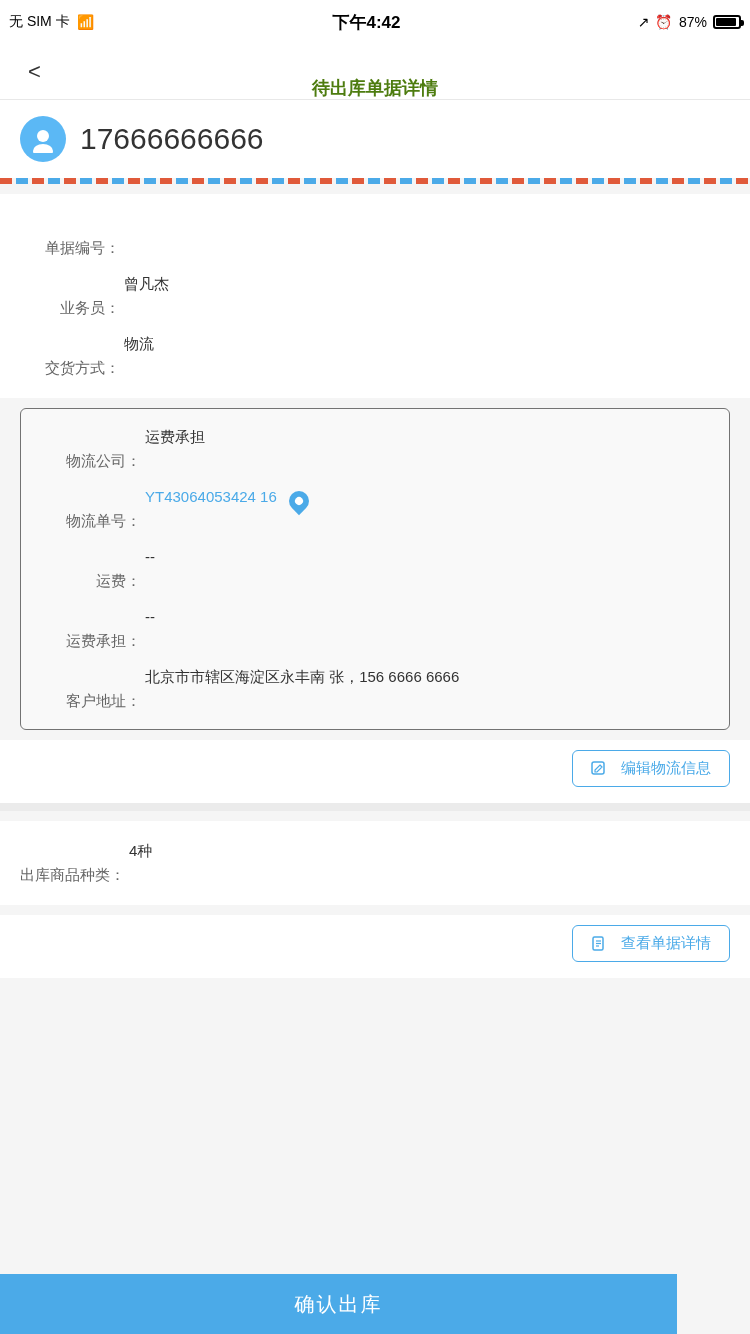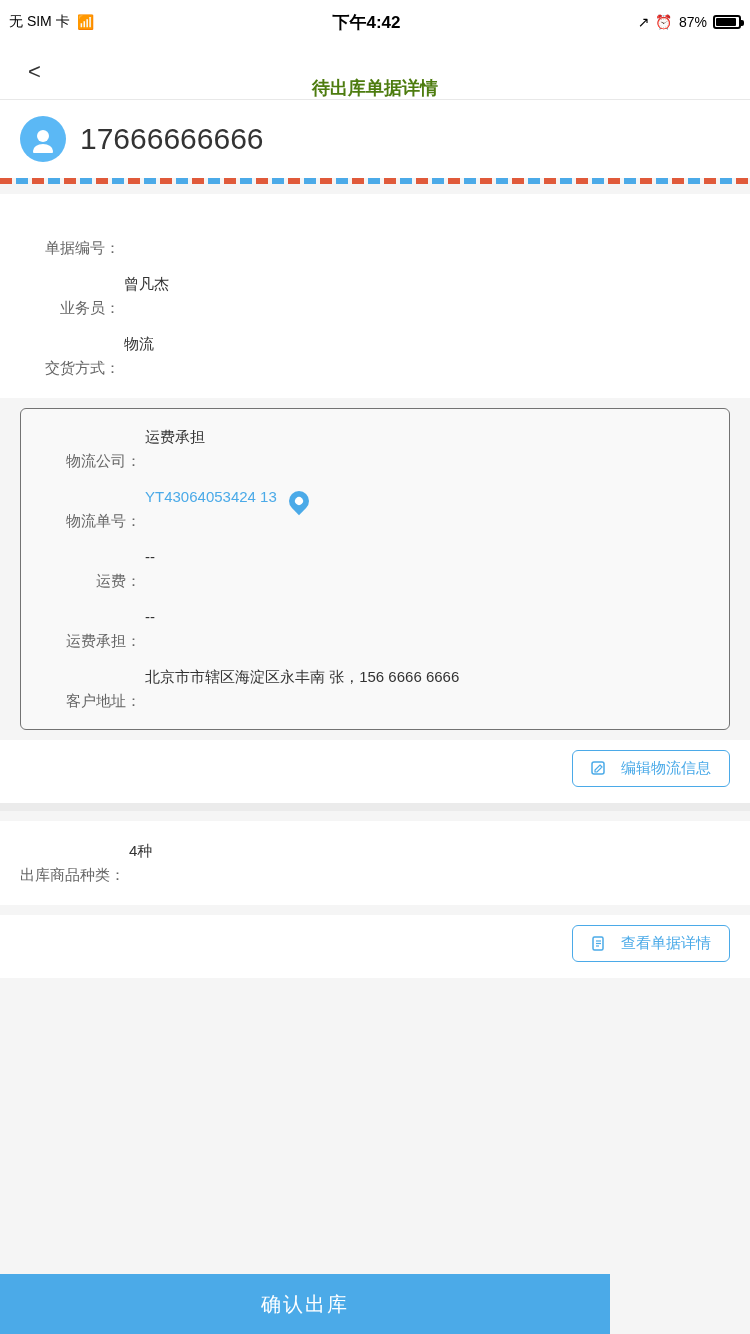--- a/index.html
+++ b/index.html
@@ -182,21 +182,21 @@
     .thin-separator {
       height: 8px;
       background: #ebebeb;
     }
 
     
     .confirm-btn {
       position: fixed;
       bottom: 0;
       left: 0;
-      width: 610px;
+      width: 677px;
       height: 60px;
       background: #4baae8;
       color: #fff;
       font-size: 20px;
       font-weight: 500;
       display: flex;
       align-items: center;
       justify-content: center;
       cursor: pointer;
       letter-spacing: 2px;
@@ -263,21 +263,21 @@
   </div>
 
   <div class="logistics-card">
     <div class="info-row">
       <span class="info-label">物流公司：</span>
       <span class="info-value">运费承担</span>
     </div>
     <div class="info-row">
       <span class="info-label">物流单号：</span>
       <span class="info-value blue">
-        <span>YT43064053424 13</span>
+        <span>YT43064053424 16</span>
         <span class="location-icon"></span>
       </span>
     </div>
     <div class="info-row">
       <span class="info-label">运费：</span>
       <span class="info-value">--</span>
     </div>
     <div class="info-row">
       <span class="info-label">运费承担：</span>
       <span class="info-value">--</span>

